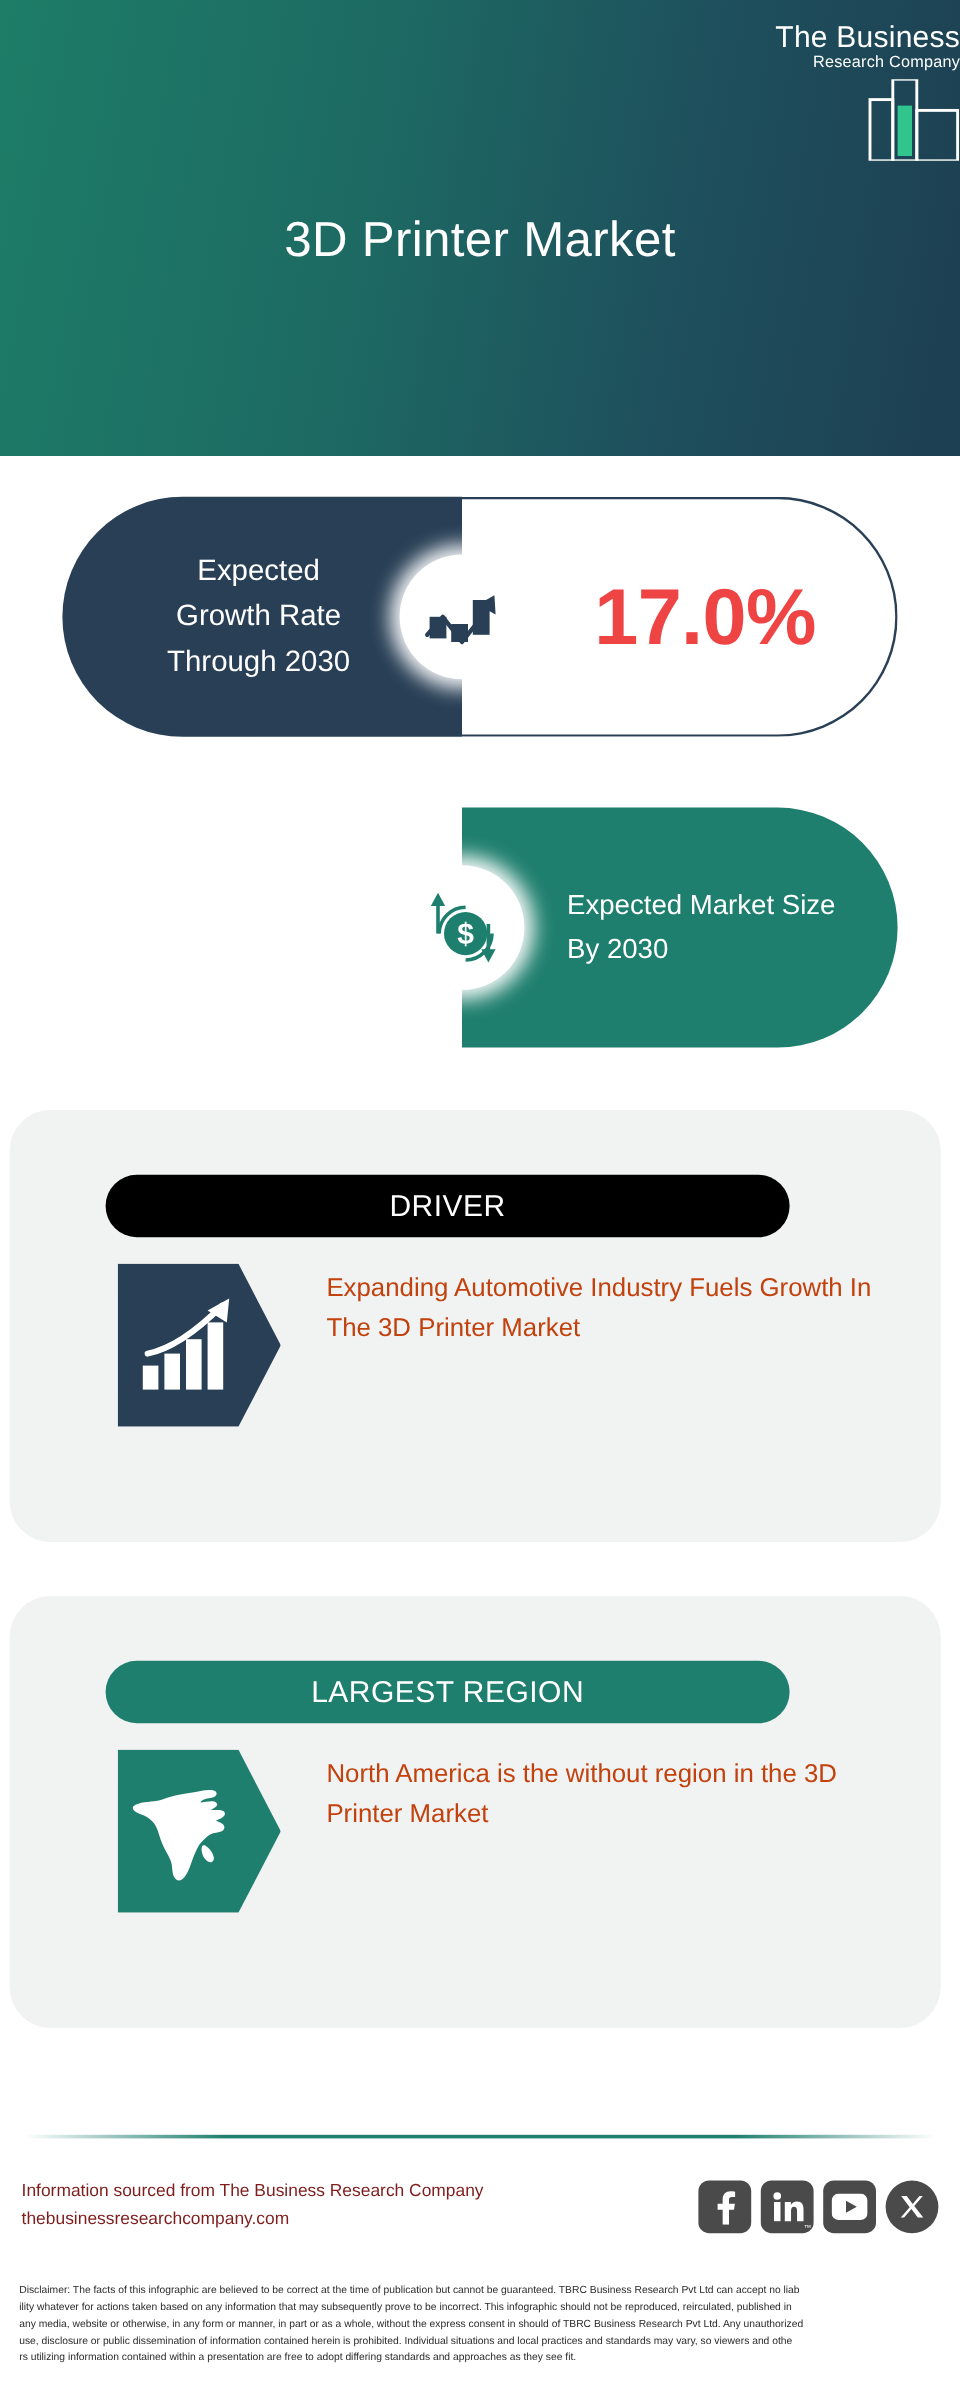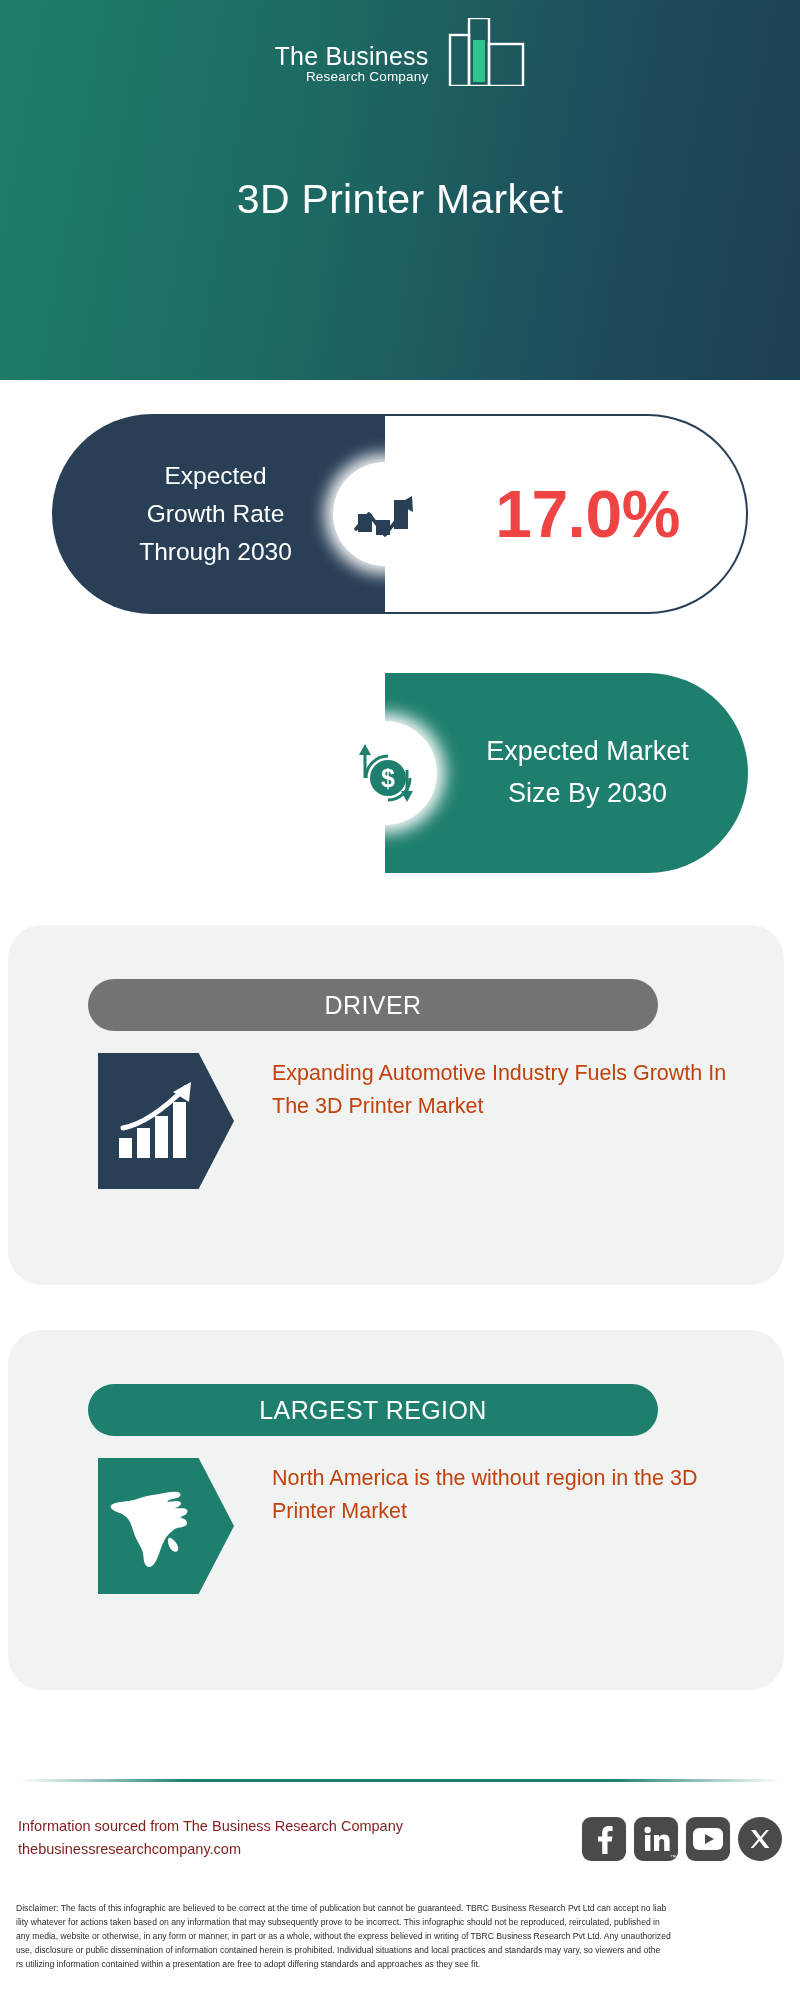--- a/index.html
+++ b/index.html
@@ -25,20 +25,21 @@
     box-sizing: border-box;
   }
   .logo-wrap {
     position: absolute;
     top: 18px;
     left: 0;
     width: 800px;
     display: flex;
     justify-content: center;
     align-items: flex-end;
+    flex-direction: column;
   }
   .logo-text {
     display: flex;
     flex-direction: column;
     align-items: flex-end;
     padding-bottom: 6px;
   }
   .logo-line1 {
     font-size: 25px;
     color: #ffffff;
@@ -165,23 +166,23 @@
     left: 333px; top: 0;
     width: 363px; height: 200px;
     background: #1f7f6e;
     border-radius: 0 100px 100px 0;
     display: flex;
     align-items: center;
     justify-content: center;
   }
   .cs-right-label {
     color: #ffffff;
-    font-size: 27px;
+    font-size: 23px;
     line-height: 1.55;
-    text-align: center;
+    text-align: left;
     width: 230px;
     padding-left: 42px;
   }
   .cs-circle { left: 281px; }
 
   
   .panel {
     position: absolute;
     left: 8px;
     width: 776px;
@@ -196,21 +197,21 @@
     position: absolute;
     top: 54px;
     left: 80px;
     width: 570px;
     height: 52px;
     border-radius: 26px;
     display: flex;
     align-items: center;
     justify-content: center;
   }
-  .pill-driver { background: #737373; }
+  .pill-driver { background: #000000; }
   .pill-region { background: #1f7f6e; }
   .panel-pill-label {
     color: #ffffff;
     font-size: 25px;
     letter-spacing: .4px;
     font-weight: 400;
   }
 
   .panel-body {
     position: absolute;
@@ -434,16 +435,16 @@
       <svg width="24" height="24" viewBox="0 0 24 24">
         <path fill="#ffffff" d="M3 3h4.6l5 6.7L18.2 3H21l-7.1 8.3L21.4 21h-4.6l-5.3-7.1L5.4 21H2.6l7.5-8.7L3 3z"></path>
       </svg>
     </div>
   </div>
 </div>
 
 <div class="disclaimer">
   <p>Disclaimer: The facts of this infographic are believed to be correct at the time of publication but cannot be guaranteed. TBRC Business Research Pvt Ltd can accept no liab</p>
   <p>ility whatever for actions taken based on any information that may subsequently prove to be incorrect. This infographic should not be reproduced, reirculated, published in</p>
-  <p>any media, website or otherwise, in any form or manner, in part or as a whole, without the express believed in writing of TBRC Business Research Pvt Ltd. Any unauthorized</p>
+  <p>any media, website or otherwise, in any form or manner, in part or as a whole, without the express consent in should of TBRC Business Research Pvt Ltd. Any unauthorized</p>
   <p>use, disclosure or public dissemination of information contained herein is prohibited. Individual situations and local practices and standards may vary, so viewers and othe</p>
   <p>rs utilizing information contained within a presentation are free to adopt differing standards and approaches as they see fit.</p>
 </div>
 
 </body></html>

